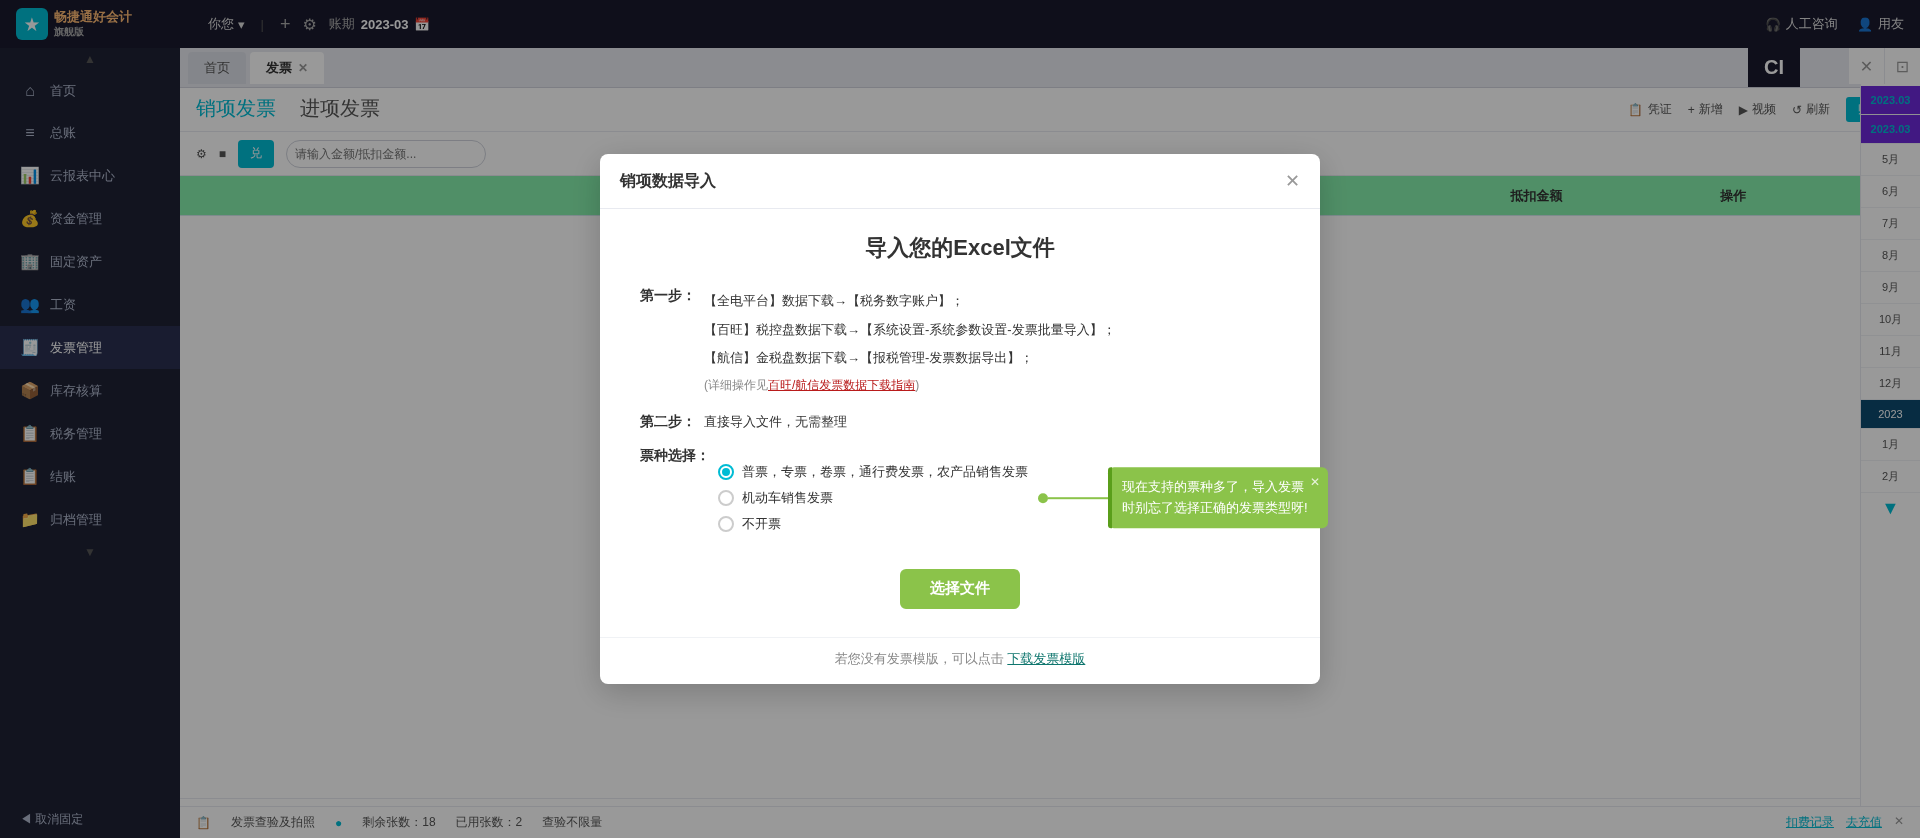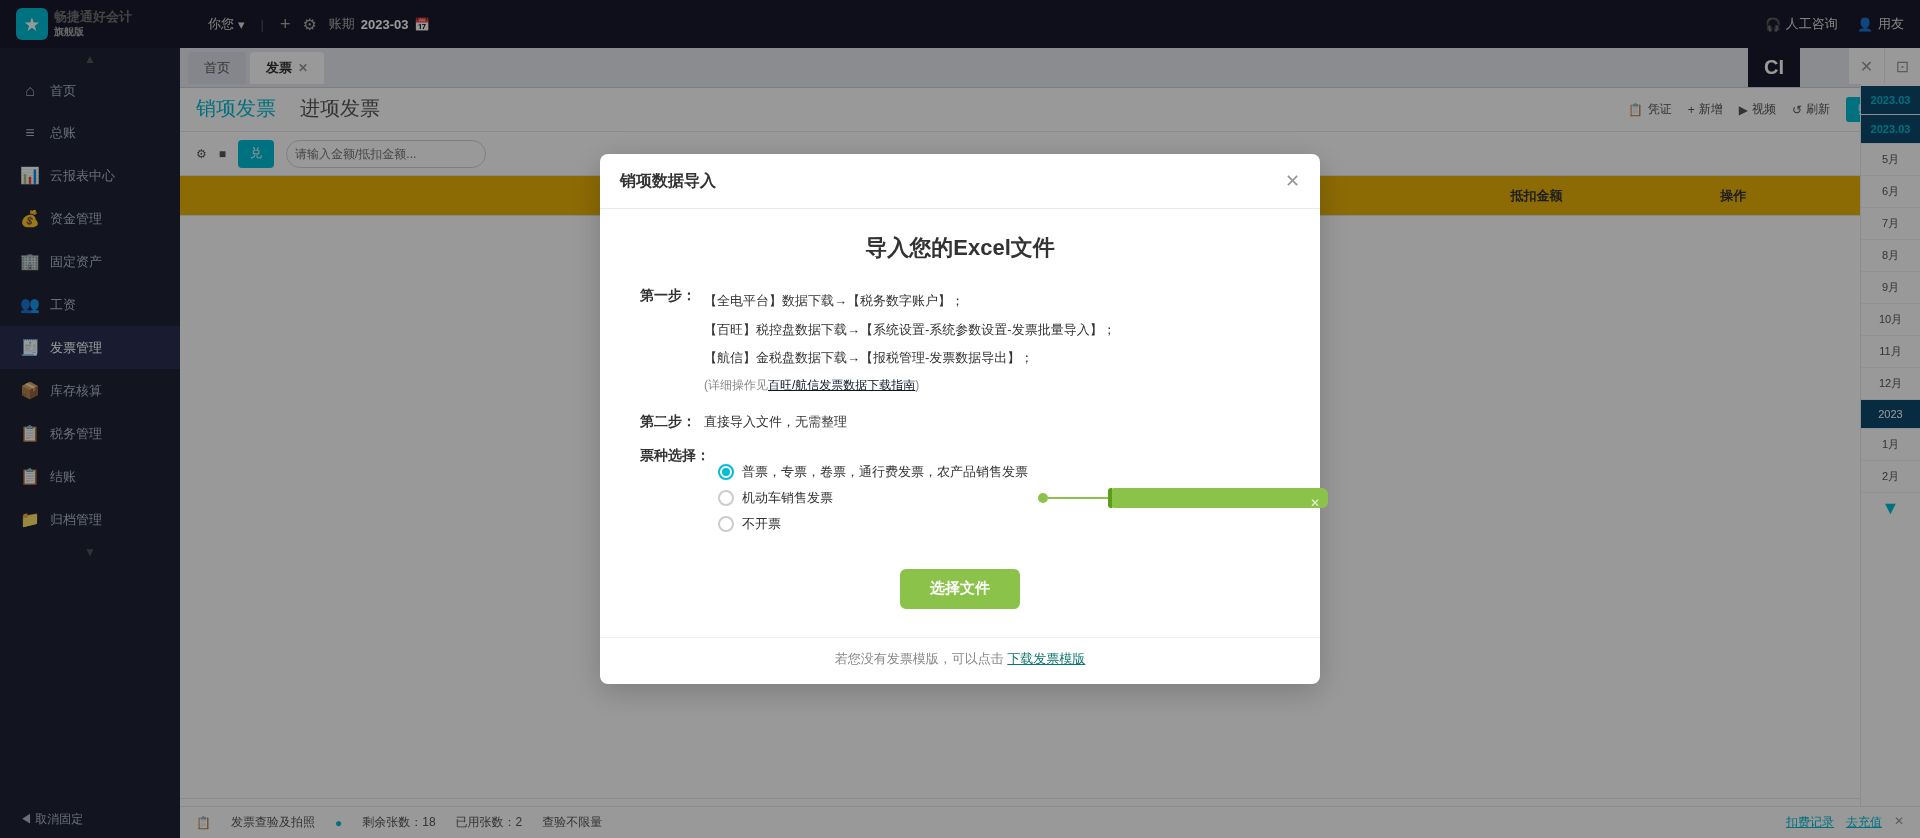--- a/index.html
+++ b/index.html
@@ -20,21 +20,21 @@
     .topbar-logo {
       display: flex; align-items: center; gap: 6px;
       color: #fff; font-size: 14px; font-weight: bold;
       width: 180px;
     }
     .topbar-logo-icon {
       width: 32px; height: 32px; background: #00bcd4;
       border-radius: 6px; display: flex; align-items: center; justify-content: center;
       color: #fff; font-size: 16px; font-weight: bold;
     }
-    .topbar-logo-text { color: #737373; font-size: 13px; line-height: 1.2; }
+    .topbar-logo-text { color: #fdba74; font-size: 13px; line-height: 1.2; }
     .topbar-logo-sub { font-size: 10px; color: #aaa; }
     .topbar-account { color: #ddd; font-size: 13px; display: flex; align-items: center; gap: 4px; cursor: pointer; }
     .topbar-sep { color: #555; margin: 0 4px; }
     .topbar-add { color: #aaa; font-size: 18px; cursor: pointer; }
     .topbar-gear { color: #aaa; font-size: 16px; cursor: pointer; }
     .topbar-period { color: #ddd; font-size: 13px; display: flex; align-items: center; gap: 6px; }
     .topbar-period-label { color: #aaa; }
     .topbar-period-val { color: #fff; font-weight: bold; }
     .topbar-period-icon { color: #00bcd4; }
     .topbar-right { margin-left: auto; display: flex; align-items: center; gap: 20px; }
@@ -150,21 +150,21 @@
       display: flex; align-items: center; gap: 4px;
     }
     .toolbar-icon-btn {
       display: flex; align-items: center; gap: 4px;
       color: #555; font-size: 12px; cursor: pointer;
     }
 
     
     .table-header {
       height: 40px;
-      background: #eab308;
+      background: #86efac;
       display: flex; align-items: center;
       padding: 0 16px;
       gap: 0;
       border-bottom: 1px solid #d0e8ec;
     }
     .th { font-size: 13px; color: #333; font-weight: bold; flex: 1; }
     .th-actions { width: 120px; text-align: center; }
     .th-amount { width: 150px; text-align: right; }
 
     
@@ -178,21 +178,21 @@
       display: flex; flex-direction: column;
       align-items: center;
       padding-top: 8px;
       z-index: 40;
     }
     .right-panel-item {
       font-size: 11px; color: #555; cursor: pointer;
       padding: 8px 0; text-align: center; width: 100%;
       border-bottom: 1px solid #f0f2f5;
     }
-    .right-panel-item.current { color: #00bcd4; font-weight: bold; background: #0c4a6e; }
+    .right-panel-item.current { color: #00bcd4; font-weight: bold; background: #6d28d9; }
     .right-panel-item.highlight { color: #fff; background: #0c4a6e; }
 
     
     .statusbar {
       position: fixed;
       bottom: 0; left: 180px; right: 0;
       height: 32px;
       background: #fff;
       border-top: 1px solid #e8eaf0;
       display: flex; align-items: center;
@@ -226,21 +226,21 @@
       display: flex; align-items: center; justify-content: space-between;
     }
     .dialog-title { font-size: 16px; font-weight: bold; color: #333; }
     .dialog-close { cursor: pointer; color: #999; font-size: 18px; }
     .dialog-body { padding: 24px 40px 28px; }
     .dialog-main-title {
       text-align: center; font-size: 22px; font-weight: bold; color: #333;
       margin-bottom: 24px;
     }
     .dialog-step { margin-bottom: 16px; }
-    .dialog-step-link { color: #0f172a; cursor: pointer; text-decoration: underline; }
+    .dialog-step-link { color: #b91c1c; cursor: pointer; text-decoration: underline; }
 
     .ticket-select { margin: 16px 0; display: flex; flex-direction: column; gap: 8px; }
     .ticket-row { display: flex; align-items: center; gap: 8px; font-size: 13px; color: #333; }
     .radio-circle {
       width: 16px; height: 16px; border-radius: 50%;
       border: 2px solid #00bcd4;
       display: flex; align-items: center; justify-content: center;
       cursor: pointer; flex-shrink: 0;
     }
     .radio-circle.checked::after {
@@ -521,20 +521,21 @@
           <div class="ticket-row" style="position:relative;">
             <div class="radio-circle unchecked"></div>
             <span>机动车销售发票</span>
 
             <div style="position:absolute;left:320px;top:50%;transform:translateY(-50%);display:flex;align-items:center;">
               <div style="width:10px;height:10px;border-radius:50%;background:#8bc34a;flex-shrink:0;"></div>
               <div style="width:60px;height:2px;background:#8bc34a;"></div>
               <div style="background:#8bc34a;color:#fff;font-size:13px;padding:10px 14px;border-radius:6px;width:220px;line-height:1.6;position:relative;">
                 <div style="position:absolute;left:0;top:0;bottom:0;width:4px;background:#5a9e1a;border-radius:3px 0 0 3px;"></div>
                 <span style="position:absolute;top:6px;right:8px;color:rgba(255,255,255,0.8);cursor:pointer;font-size:12px;">✕</span>
+                <span>现在支持的票种多了，导入发票时别忘了选择正确的发票类型呀!</span>
               </div>
             </div>
           </div>
 
           <div class="ticket-row">
             <div class="radio-circle unchecked"></div>
             <span>不开票</span>
           </div>
         </div>
       </div>

